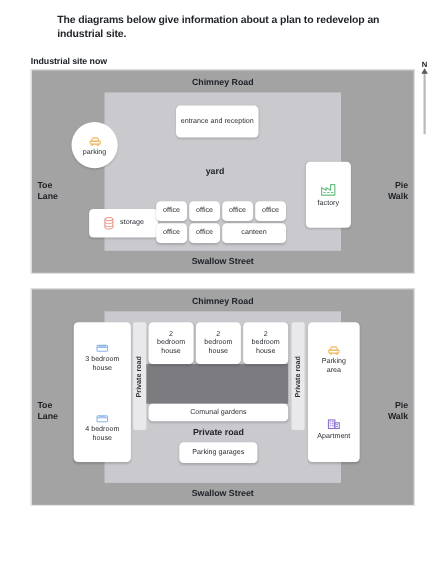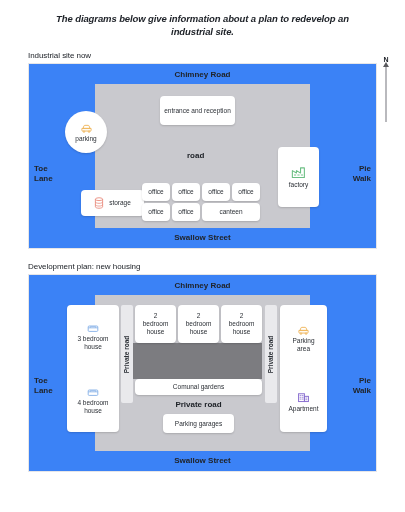--- a/index.html
+++ b/index.html
@@ -11,42 +11,41 @@
     width: 405px;
     height: 512px;
     font-family: "Liberation Sans", sans-serif;
     color: #1f2328;
     overflow: hidden;
     position: relative;
   }
 
   
   .page-title {
-    text-align: center;
+    text-align: left;
     font-size: 9.5px;
     font-weight: bold;
     line-height: 13px;
     color: #20242a;
     padding: 12px 52px 0 52px;
     letter-spacing: -0.1px;
-    font-style: italic;
   }
 
   
   .section { padding: 0 28px; margin-top: 13px; position: relative; }
   .section-label {
     font-size: 8px;
-    font-weight: normal;
+    font-weight: bold;
     color: #20242a;
     margin-bottom: 3px;
     letter-spacing: -0.05px;
   }
 
   .panel {
-    background: #3b82f6;
+    background: #a3a3a3;
     border: 1px solid #e6e6e8;
     position: relative;
     box-sizing: border-box;
   }
   .panel-1 { height: 186px; }
   .panel-2 { height: 198px; }
 
   
   .street-top, .street-bottom {
     position: absolute;
@@ -185,21 +184,21 @@
       <div>Toe</div>
       <div>Lane</div>
     </div>
     <div class="side-label side-right" style="top:84px;">
       <div>Pie</div>
       <div>Walk</div>
     </div>
 
     <div class="yard"></div>
 
-    <div class="yard-label" style="left:158px; top:87px;">road</div>
+    <div class="yard-label" style="left:158px; top:87px;">yard</div>
 
     <div class="card round" style="left:36px; top:47px; width:42px; height:42px;">
       <span class="ico">
         <svg width="13" height="11" viewBox="0 0 24 20" fill="none">
           <path d="M4 12h16M5.5 12l1.6-4.6A2 2 0 0 1 9 6h6a2 2 0 0 1 1.9 1.4L18.5 12" stroke="#f0b860" stroke-width="1.8" stroke-linecap="round" stroke-linejoin="round"></path>
           <rect x="3.4" y="11.5" width="17.2" height="5" rx="1.6" stroke="#f0b860" stroke-width="1.8"></rect>
           <circle cx="7.3" cy="17.6" r="1.5" stroke="#f0b860" stroke-width="1.6"></circle>
           <circle cx="16.7" cy="17.6" r="1.5" stroke="#f0b860" stroke-width="1.6"></circle>
         </svg>
       </span>
@@ -252,21 +251,20 @@
           <path d="M5 14.4h2M10 14.4h2M15 14.4h2" stroke="#6cbf84" stroke-width="1.4" stroke-linecap="round"></path>
         </svg>
       </span>
       <span class="lbl">factory</span>
     </div>
 
   </div>
 </div>
 
 <div class="section">
-  <div class="section-label">Development plan: new housing</div>
 
   <div class="panel panel-2">
 
     <div class="street-top">Chimney Road</div>
     <div class="street-bottom">Swallow Street</div>
 
     <div class="side-label side-left" style="top:85px;">
       <div>Toe</div>
       <div>Lane</div>
     </div>

